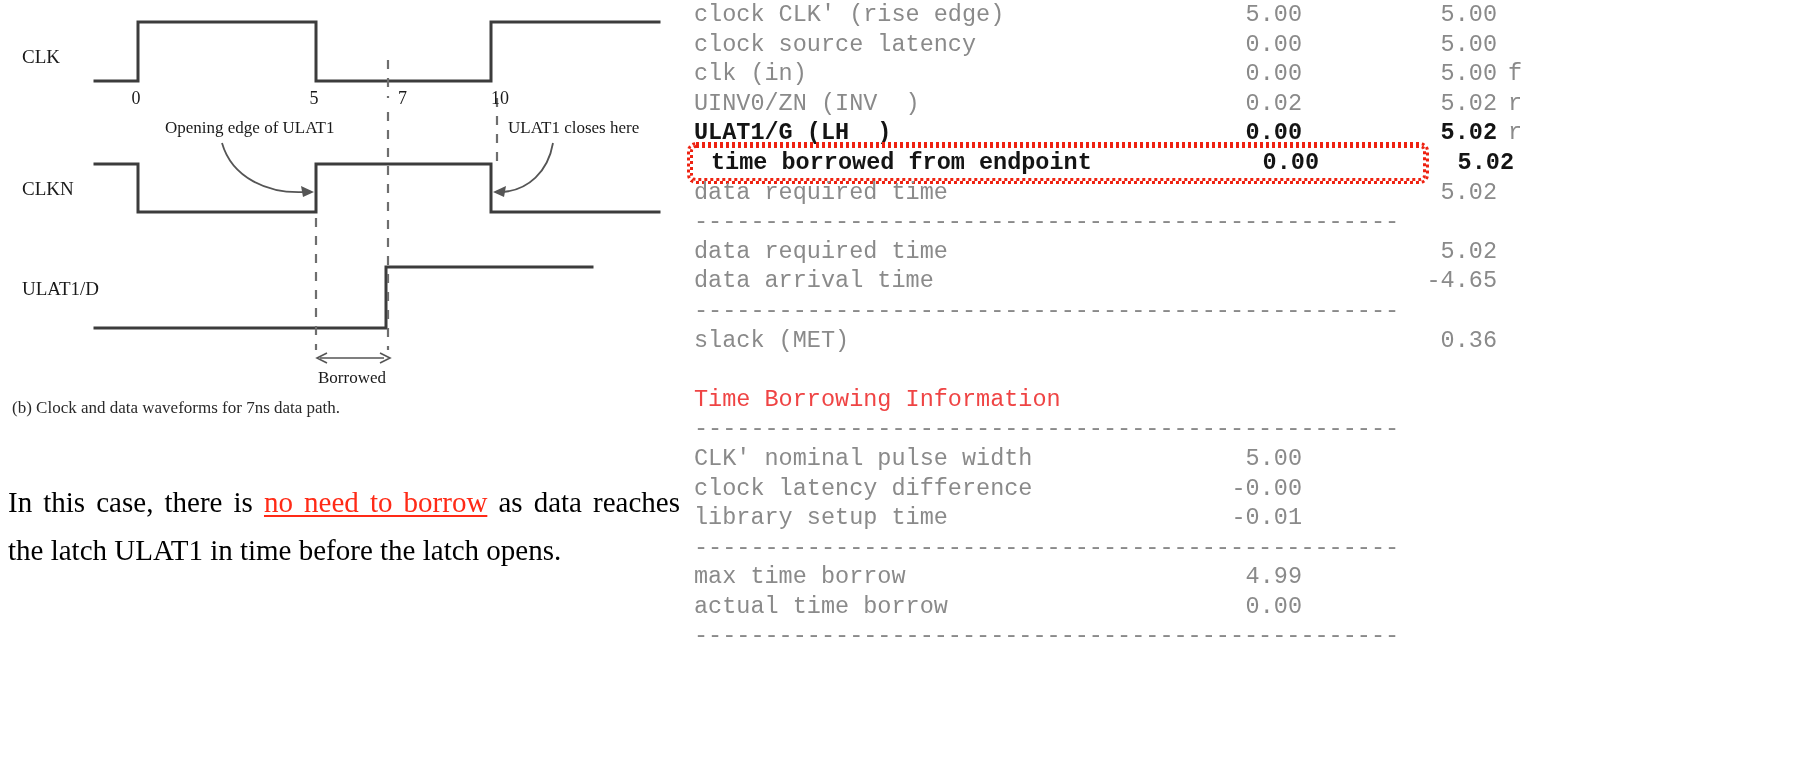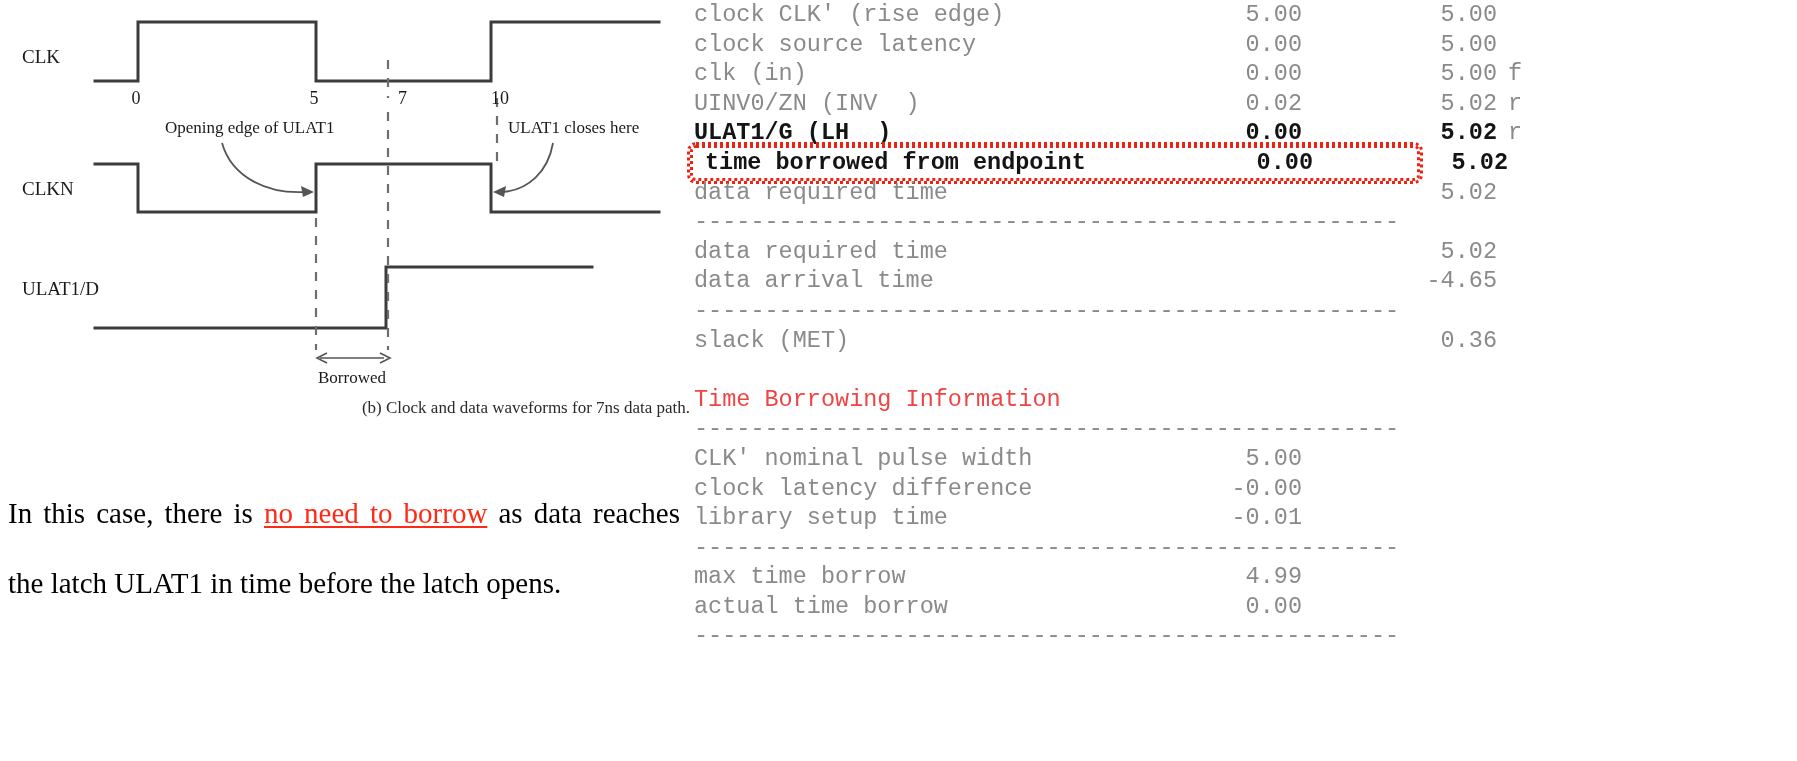--- a/index.html
+++ b/index.html
@@ -71,35 +71,36 @@
     fill: none;
     stroke: #555555;
     stroke-width: 1.6;
   }
 
   #figure-caption {
     position: absolute;
     left: 0;
     top: 398px;
     width: 690px;
-    text-align: right;
+    text-align: left;
     font-family: "Liberation Serif", serif;
     font-size: 17px;
     color: #2a2a2a;
+    padding-left: 12px;
   }
 
   
   #body-paragraph {
     position: absolute;
     left: 8px;
     top: 478px;
     width: 672px;
     font-family: "Liberation Serif", serif;
     font-size: 29px;
-    line-height: 70px;
+    line-height: 48px;
     color: #000000;
     text-align: justify;
     text-justify: inter-word;
   }
   #body-paragraph .hl {
     color: #ff2a16;
     text-decoration: underline;
     text-decoration-color: #ff2a16;
     text-underline-offset: 3px;
   }
@@ -178,21 +179,21 @@
     box-shadow: none;
   }
   .rep-row.highlight {
     border: 3px dotted #ee2211;
     border-radius: 6px;
     height: 29.6px;
     box-sizing: content-box;
     margin-left: -4px;
     margin-top: -3px;
     margin-bottom: -3px;
-    padding-left: 12px;
+    padding-left: 18px;
     width: 712px;
   }
 </style>
 </head>
 <body>
 
 <div id="figure-panel">
 
   <svg id="waveform-svg" width="690" height="460" viewBox="0 0 690 460">
 

